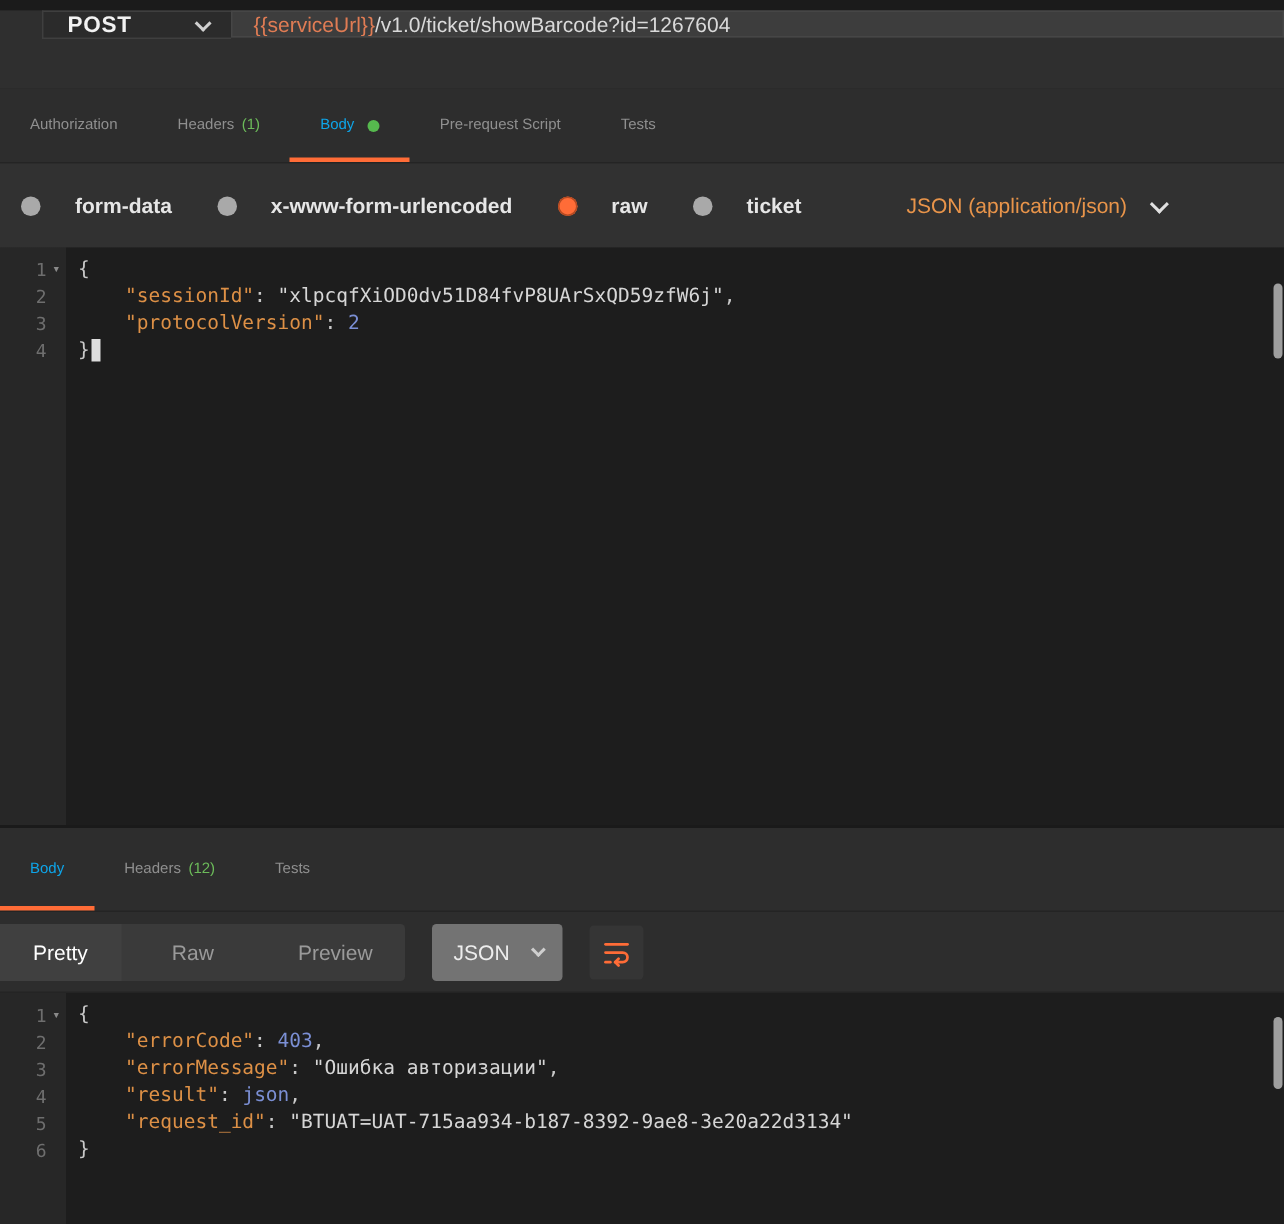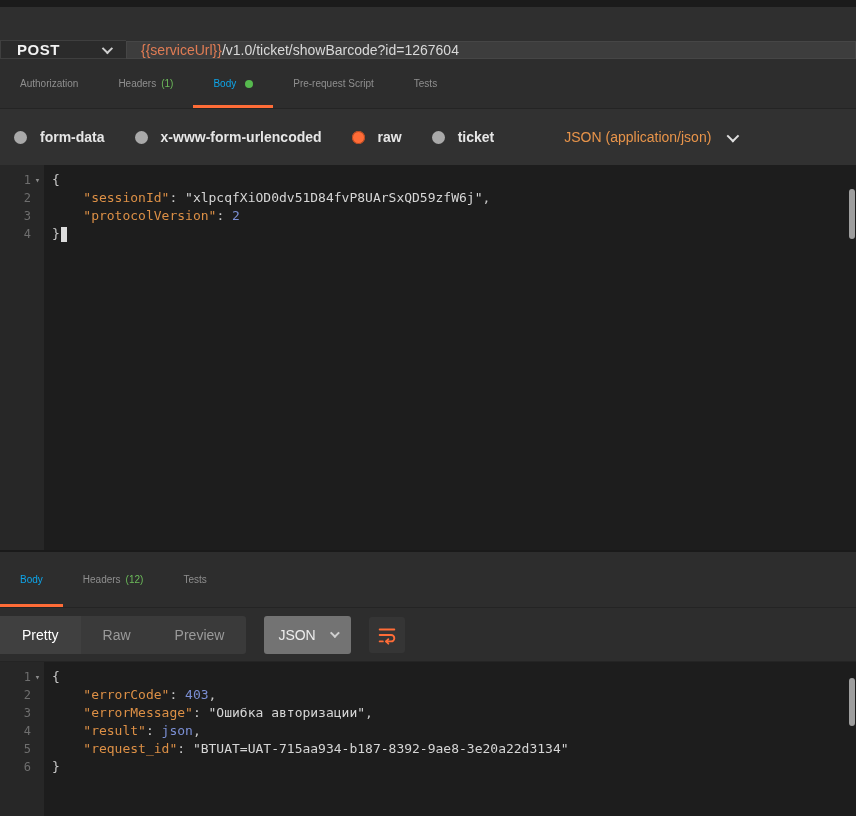--- a/index.html
+++ b/index.html
@@ -4,21 +4,21 @@
 <style>
   * { margin:0; padding:0; box-sizing:border-box; }
   html,body { width:856px; height:816px; overflow:hidden; background:#282828;
               font-family:"Liberation Sans", sans-serif; }
   .app { width:856px; height:816px; display:flex; flex-direction:column; background:#282828; }
 
   
   .top-strip { height:7px; background:#1b1b1b; flex:0 0 auto; }
 
   
-  .url-row { height:52px; flex:0 0 auto; background:#2f2f2f; display:flex; align-items:flex-end; padding-left:0; }
+  .url-row { height:52px; flex:0 0 auto; background:#2f2f2f; display:flex; align-items:flex-start; padding-left:28px; }
   .method-select { width:126px; background:#2b2b2b; border:1px solid #3f3f3f; border-right:none;
                    display:flex; align-items:center; justify-content:space-between; padding:0 16px; cursor:pointer; }
   .method-label { color:#f2f2f2; font-weight:bold; font-size:15px; letter-spacing:.5px; }
   .chev { width:8px; height:8px; border-right:2px solid #cfcfcf; border-bottom:2px solid #cfcfcf;
           transform:rotate(45deg) translateY(-2px); display:inline-block; }
   .url-input { flex:1; background:#3d3d3d; border:1px solid #464646; display:flex; align-items:center;
                padding:0 14px; font-size:14px; white-space:nowrap; overflow:hidden; }
   .url-var { color:#e07c54; }
   .url-rest { color:#d9d9d9; }
 
@@ -28,21 +28,21 @@
   .resp-tabs { height:56px; }
   .tab { display:flex; align-items:center; padding:0 20px; font-size:10px; color:#8f8f8f; cursor:pointer;
          border-top:3px solid transparent; border-bottom:3px solid transparent; }
   .tab.active { color:#0ea5e9; border-bottom-color:#ff6c37; }
   .tab-count { color:#6cbb5a; margin-left:5px; }
   .green-dot { width:8px; height:8px; border-radius:50%; background:#56b94e; display:inline-block; margin-left:9px; }
 
   
   .body-type-row { height:56px; flex:0 0 auto; background:#313131; display:flex; align-items:center; padding-left:14px; }
   .radio-group { display:flex; align-items:center; gap:30px; }
-  .radio-option { display:flex; align-items:center; gap:13px; cursor:pointer; }
+  .radio-option { display:flex; align-items:center; gap:23px; cursor:pointer; }
   .radio { width:13px; height:13px; border-radius:50%; background:#a9a9a9; display:inline-block; }
   .radio.on { background:#ff6c37; box-shadow:0 0 0 1px #b44a22 inset; }
   .radio-label { color:#e6e6e6; font-size:14px; font-weight:bold; }
   .content-type { display:flex; align-items:center; gap:16px; margin-left:42px; cursor:pointer; }
   .content-type-label { color:#e8944a; font-size:14px;margin-left:28px; }
   .chev.big { border-color:#e0e0e0; width:9px; height:9px; }
 
   
   .editor { position:relative; font-family:"DejaVu Sans Mono", monospace; font-size:13px;
             background:linear-gradient(90deg,#272727 0 44px,#1d1d1d 44px); padding-top:6px; overflow:hidden; }
@@ -59,21 +59,21 @@
   .tok-num { color:#7b8fd4; }
   .cursor { display:inline-block; width:6px; height:15px; background:#dcdcdc; vertical-align:middle; margin-left:1px; }
   .sb-thumb { position:absolute; right:1px; width:6px; border-radius:3px; background:#b5b5b5; opacity:.85; }
   .req-editor .sb-thumb { top:24px; height:50px; }
   .resp-editor .sb-thumb { top:16px; height:48px; }
 
   .divider { height:2px; background:#1a1a1a; flex:0 0 auto; }
 
   
   .resp-toolbar { height:54px; flex:0 0 auto; background:#2d2d2d; display:flex; align-items:center; border-bottom:1px solid #242424; }
-  .segmented { display:flex; align-items:stretch; background:#3a3a3a; height:38px; border-radius:0 3px 3px 0; overflow:hidden; }
+  .segmented { display:flex; align-items:stretch; background:#3a3a3a; height:38px; border-radius:0 3px 3px 0; overflow:hidden;gap:12px; }
   .seg-btn { padding:0 22px; display:flex; align-items:center; font-size:14px; color:#9a9a9a; cursor:pointer; }
   .seg-btn.active { color:#ffffff; background:#404040; }
   .format-select { margin-left:18px; height:38px; background:#737373; border-radius:3px; display:flex; align-items:center;
                    gap:14px; padding:0 14px; cursor:pointer; }
   .format-label { color:#ededed; font-size:14px; }
   .chev.small { width:7px; height:7px; border-color:#cfcfcf; }
   .wrap-btn { margin-left:18px; width:36px; height:36px; display:flex; align-items:center; justify-content:center;
               background:#353535; border-radius:3px; cursor:pointer; }
 </style>
 </head>

